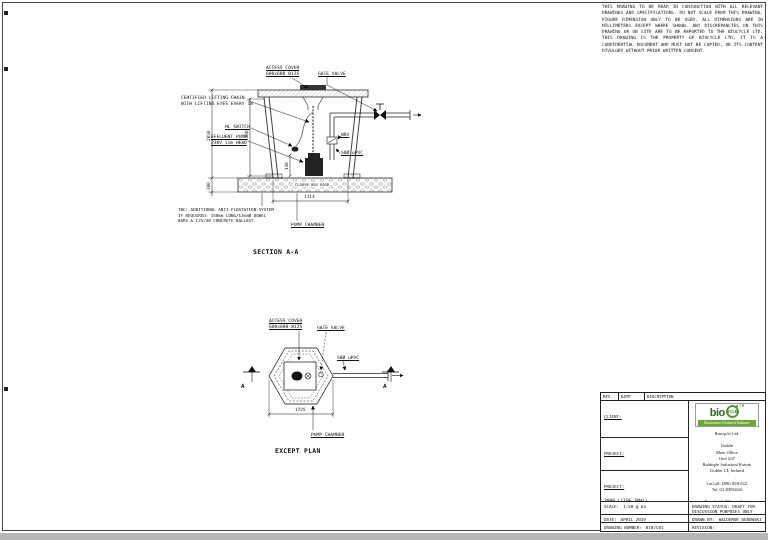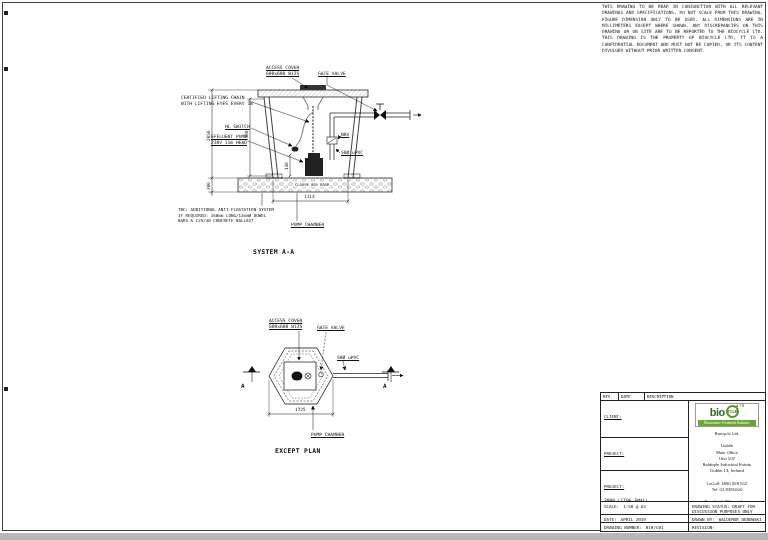--- a/index.html
+++ b/index.html
@@ -160,21 +160,21 @@
   <div class="lbl tinybase" style="left:294px; top:182px;">CLAUSE 804 BASE</div>
   <div class="lbl dimt" style="left:304px; top:194px;">1113</div>
   <div class="lbl ul" style="left:291px; top:222px;">PUMP CHAMBER</div>
   <div class="lbl note" style="left:178px; top:207px;">TBC: ADDITIONAL ANTI-FLOATATION SYSTEM
 IF REQUIRED: 150mm LONG/12mmØ DOWEL
 BARS &amp; C25/30 CONCRETE BALLAST</div>
   <div class="lbl dimt vdim" style="left:206px; top:141px;">2050</div>
   <div class="lbl dimt vdim" style="left:244px; top:141px;">1500</div>
   <div class="lbl dimt vdim" style="left:284px; top:170px;">150</div>
   <div class="lbl dimt vdim" style="left:206px; top:190px;">300</div>
-  <div class="lbl ttl" style="left:253px; top:248px;">SYSTEM A-A</div>
+  <div class="lbl ttl" style="left:253px; top:248px;">SECTION A-A</div>
 
   <svg class="linework" style="left:228px; top:303px;" width="250" height="160" viewBox="228 303 250 160">
     <defs>
       <marker id="ar2" markerWidth="4" markerHeight="4" refX="3.5" refY="2" orient="auto" markerUnits="userSpaceOnUse">
         <path d="M0,0 L4,2 L0,4 z" fill="#111"></path>
       </marker>
     </defs>
 
     <polygon points="269,376 285,348 317,348 333,376 317,404 285,404" fill="none" stroke="#111" stroke-width="0.8"></polygon>
     <polygon points="274,376 289,351 313,351 328,376 313,401 289,401" fill="none" stroke="#111" stroke-width="0.5" stroke-dasharray="2,1.5"></polygon>

